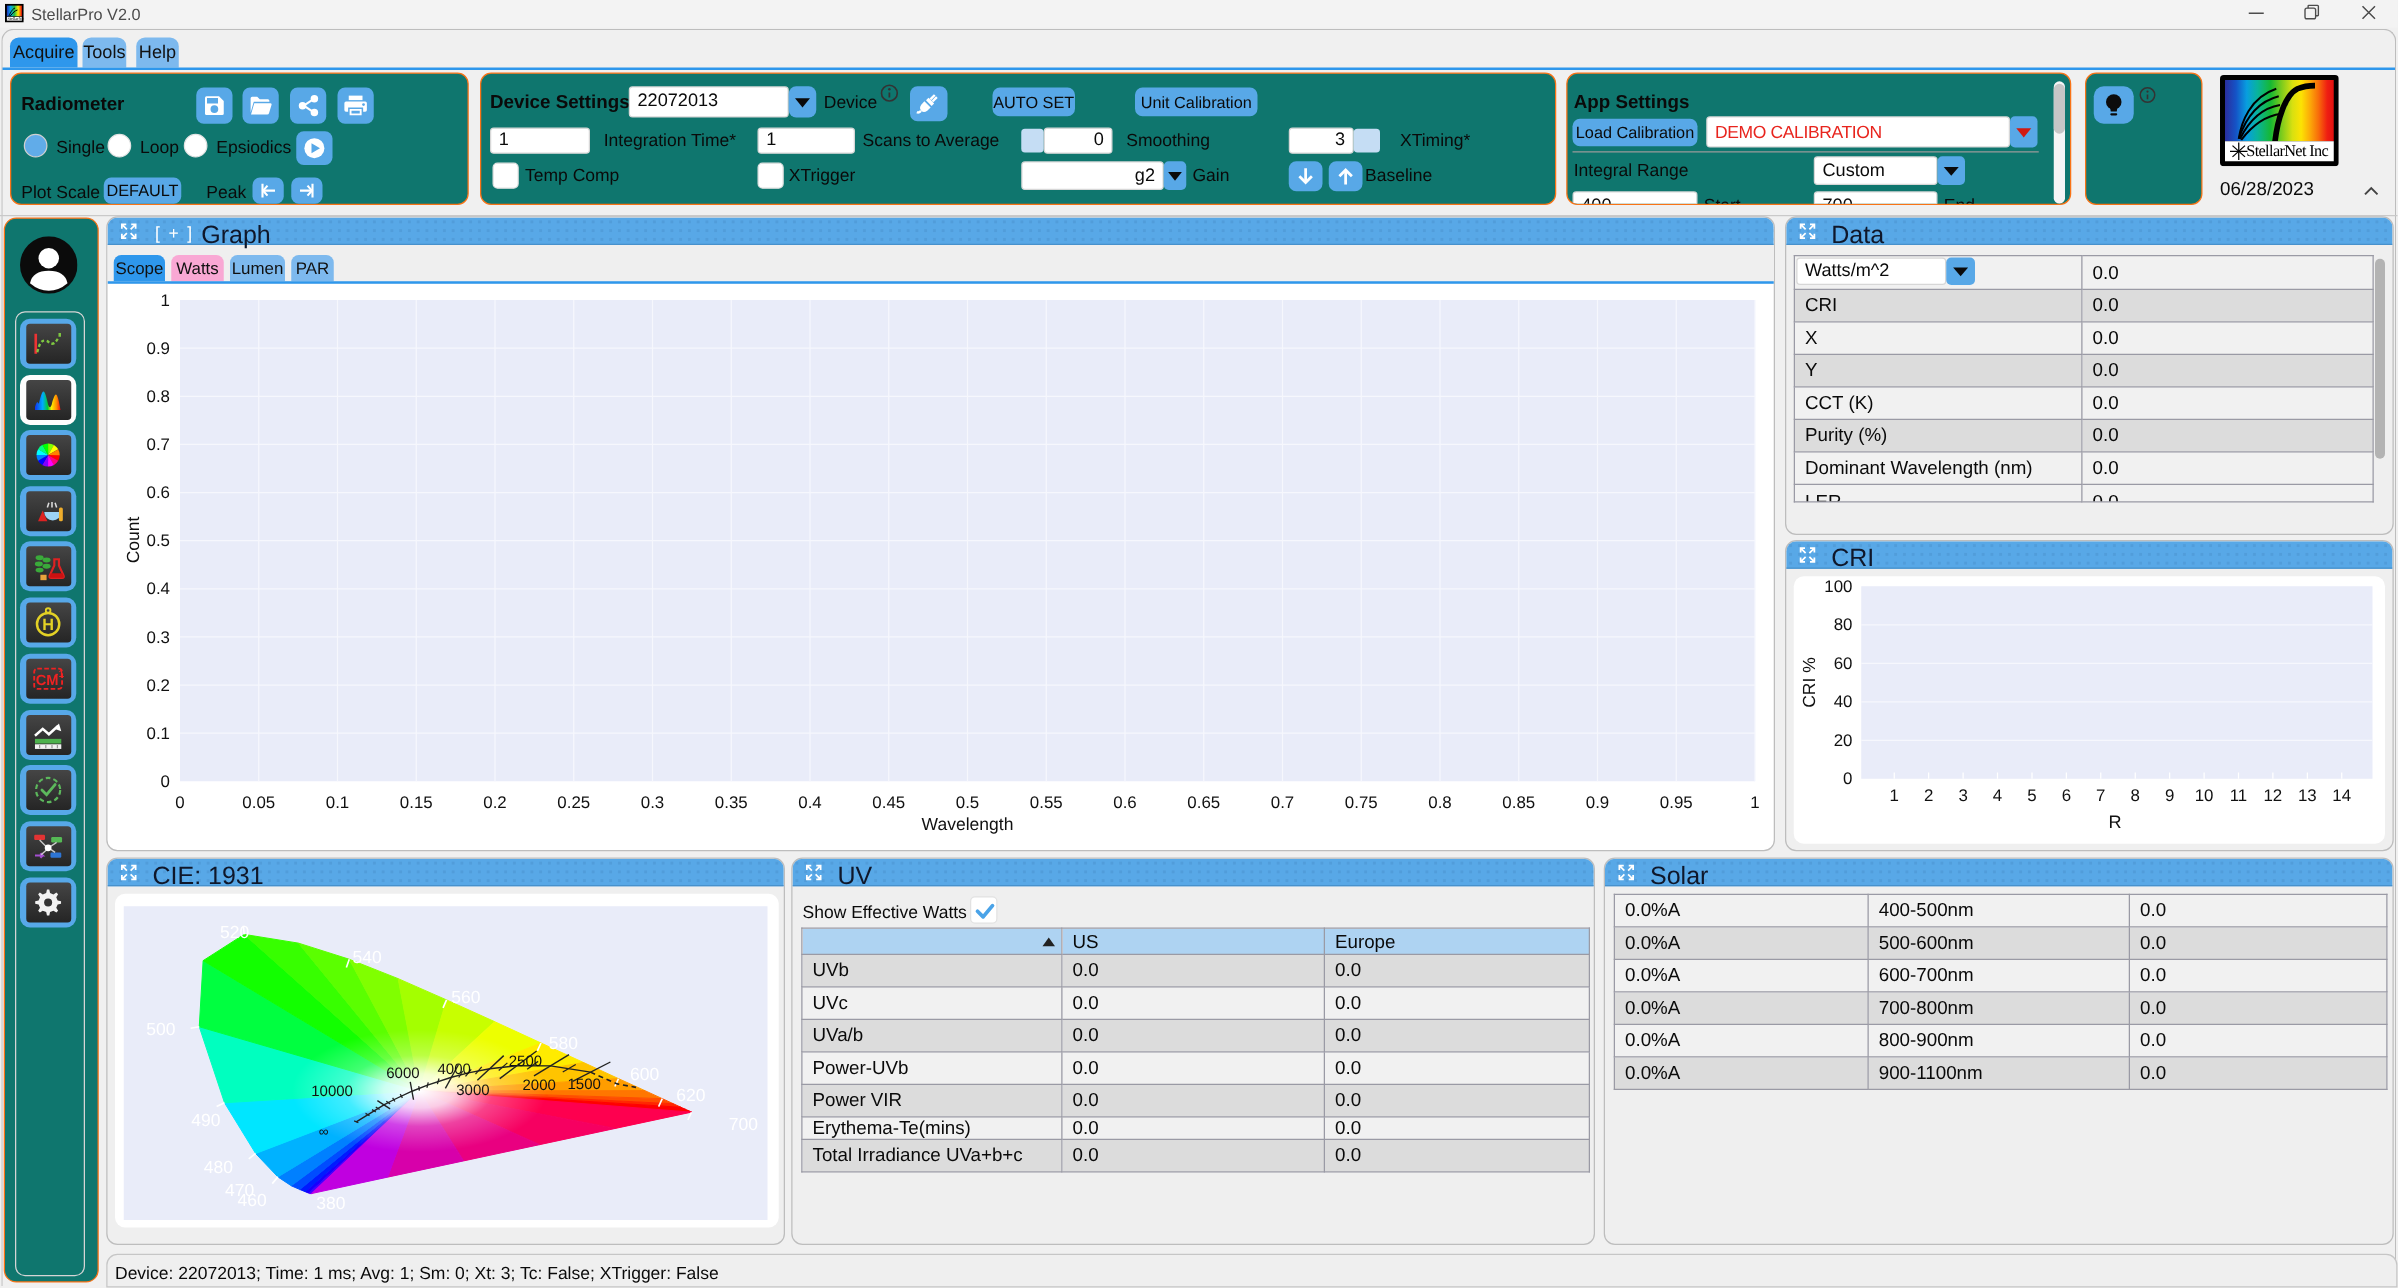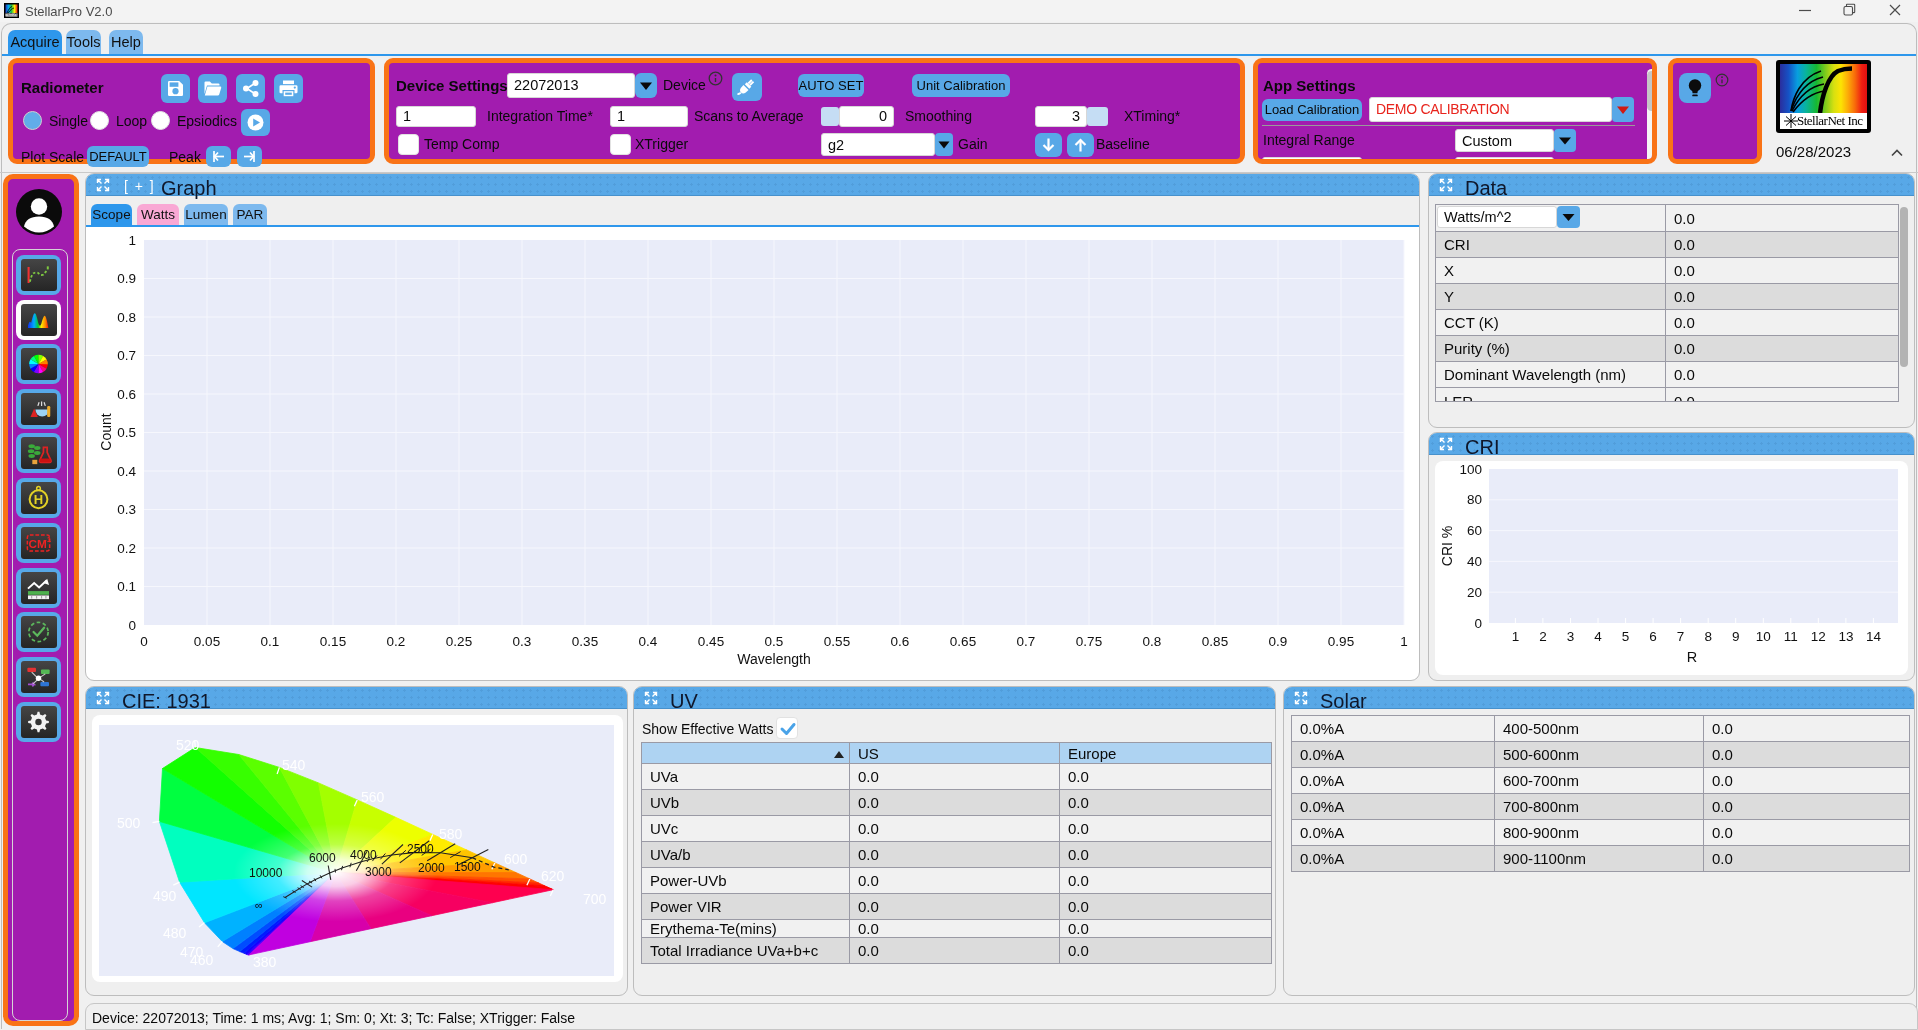--- a/index.html
+++ b/index.html
@@ -1,18 +1,18 @@
 <!DOCTYPE html>
 <html><head><meta charset="utf-8"><title>StellarPro V2.0</title>
 <style>
 * { margin:0; padding:0; box-sizing:border-box; }
 html,body { width:1918px; height:1030px; overflow:hidden; background:#f0f0f0;
   font-family:"Liberation Sans", sans-serif; color:#111; }
 .abs { position:absolute; }
-.panel { position:absolute; background:#a21caf; border:5px solid #f97316; border-radius:9px; }
+.panel { position:absolute; background:#0f766e; border:1px solid #f97316; border-radius:9px; }
 .wpanel { position:absolute; background:#fbfbfb; border:1px solid #bdbdbd; border-radius:9px; overflow:hidden; }
 .hdr { position:absolute; left:0; top:0; right:0; height:22px; background:#58a8e7;
   border-bottom:1px solid #4791cc; }
 .hdrtitle { position:absolute; top:3px; font-size:20px; color:#0f172a; }
 .bbtn { position:absolute; background:#58a8e7; border-radius:6px; }
 .btxt { position:absolute; background:#58a8e7; border-radius:6px; color:#0a0a0a;
   text-align:center; font-size:13px; white-space:nowrap; }
 .lbl { position:absolute; font-size:14px; color:#0a0a0a; white-space:nowrap; }
 .blbl { position:absolute; font-size:15px; font-weight:bold; color:#0a0a0a; white-space:nowrap; }
 .inp { position:absolute; background:#fff; border:1px solid #d7d7d7; border-radius:3px;
@@ -172,21 +172,21 @@
   <div class="inp" style="left:450px;top:43px;width:55px;height:21px;line-height:15px;text-align:right;">0</div>
   <div class="lbl" style="left:516px;top:45px;">Smoothing</div>
   <div class="inp" style="left:646px;top:43px;width:52px;height:21px;line-height:15px;text-align:right;">3</div>
   <div class="abs" style="left:698px;top:44px;width:21px;height:19px;background:#c5ddf4;border-radius:3px;"></div>
   <div class="lbl" style="left:735px;top:45px;">XTiming*</div>
 
   <div class="chk" style="left:9px;top:71px;"></div>
   <div class="lbl" style="left:35px;top:73px;">Temp Comp</div>
   <div class="chk" style="left:221px;top:71px;"></div>
   <div class="lbl" style="left:246px;top:73px;">XTrigger</div>
-  <div class="inp" style="left:432px;top:70px;width:114px;height:23px;">g2</div>
+  <div class="inp" style="left:432px;top:70px;width:114px;height:23px;text-align:right;">g2</div>
   <div class="bbtn" style="left:546px;top:70px;width:18px;height:23px;border-radius:4px;">
     <svg width="18" height="23">
         <path d="M3.5,8.5 L14.5,8.5 L9,15.5 Z" fill="#0a0a0a"></path>
       </svg>
   </div>
   <div class="lbl" style="left:569px;top:73px;">Gain</div>
   <div class="bbtn" style="left:646px;top:70px;width:27px;height:24px;">
     <svg width="27" height="24">
         <g stroke="#fff" stroke-width="2.2" fill="none">
     <line x1="13.5" y1="5.5" x2="13.5" y2="16"></line>
@@ -670,25 +670,20 @@
         <col style="width:212px">
       </colgroup>
     <tbody>
         <tr style="height:21px;background:#aed3f2;">
       <td style="text-align:right;padding-right:4px;"><svg width="12" height="9">
               <path d="M6,1 L11,8 L1,8 Z" fill="#222"></path>
             </svg></td>
           <td>US</td>
           <td>Europe</td>
         </tr>
-    <tr style="height:26px;background:#f1f1f1;">
-          <td>UVa</td>
-          <td>0.0</td>
-          <td>0.0</td>
-        </tr>
     <tr style="height:26px;background:#dcdcdc;">
           <td>UVb</td>
           <td>0.0</td>
           <td>0.0</td>
         </tr>
     <tr style="height:26px;background:#f1f1f1;">
           <td>UVc</td>
           <td>0.0</td>
           <td>0.0</td>
         </tr>

